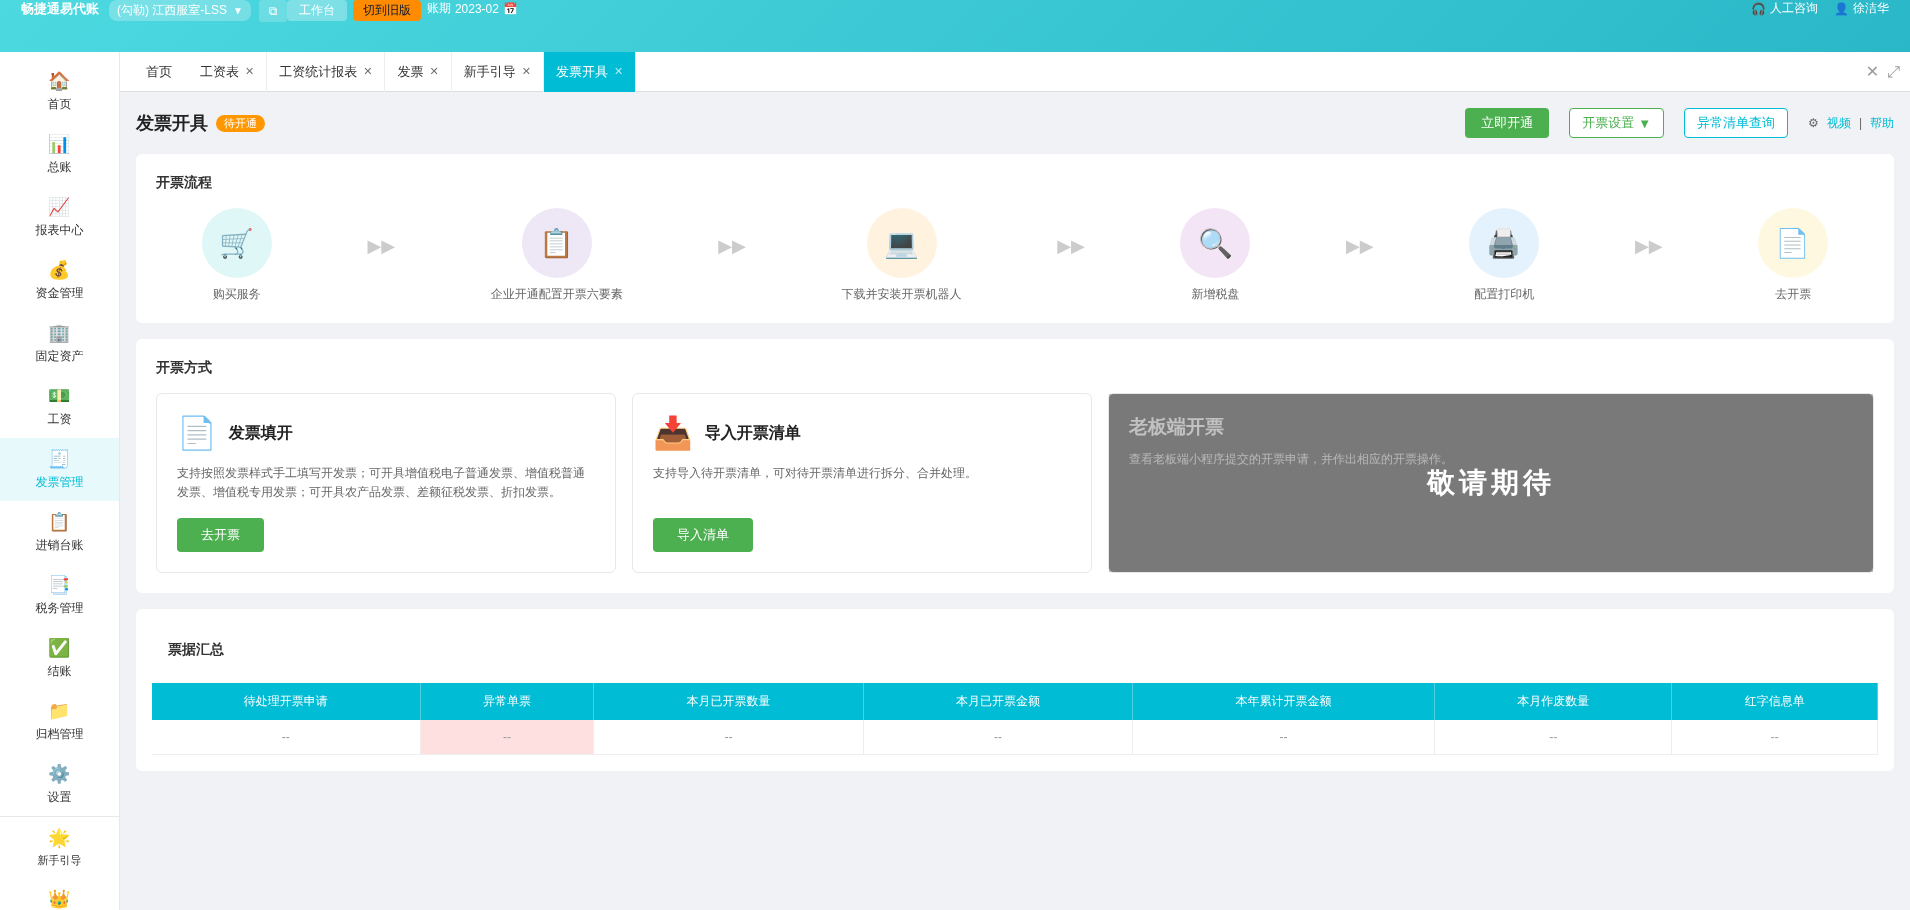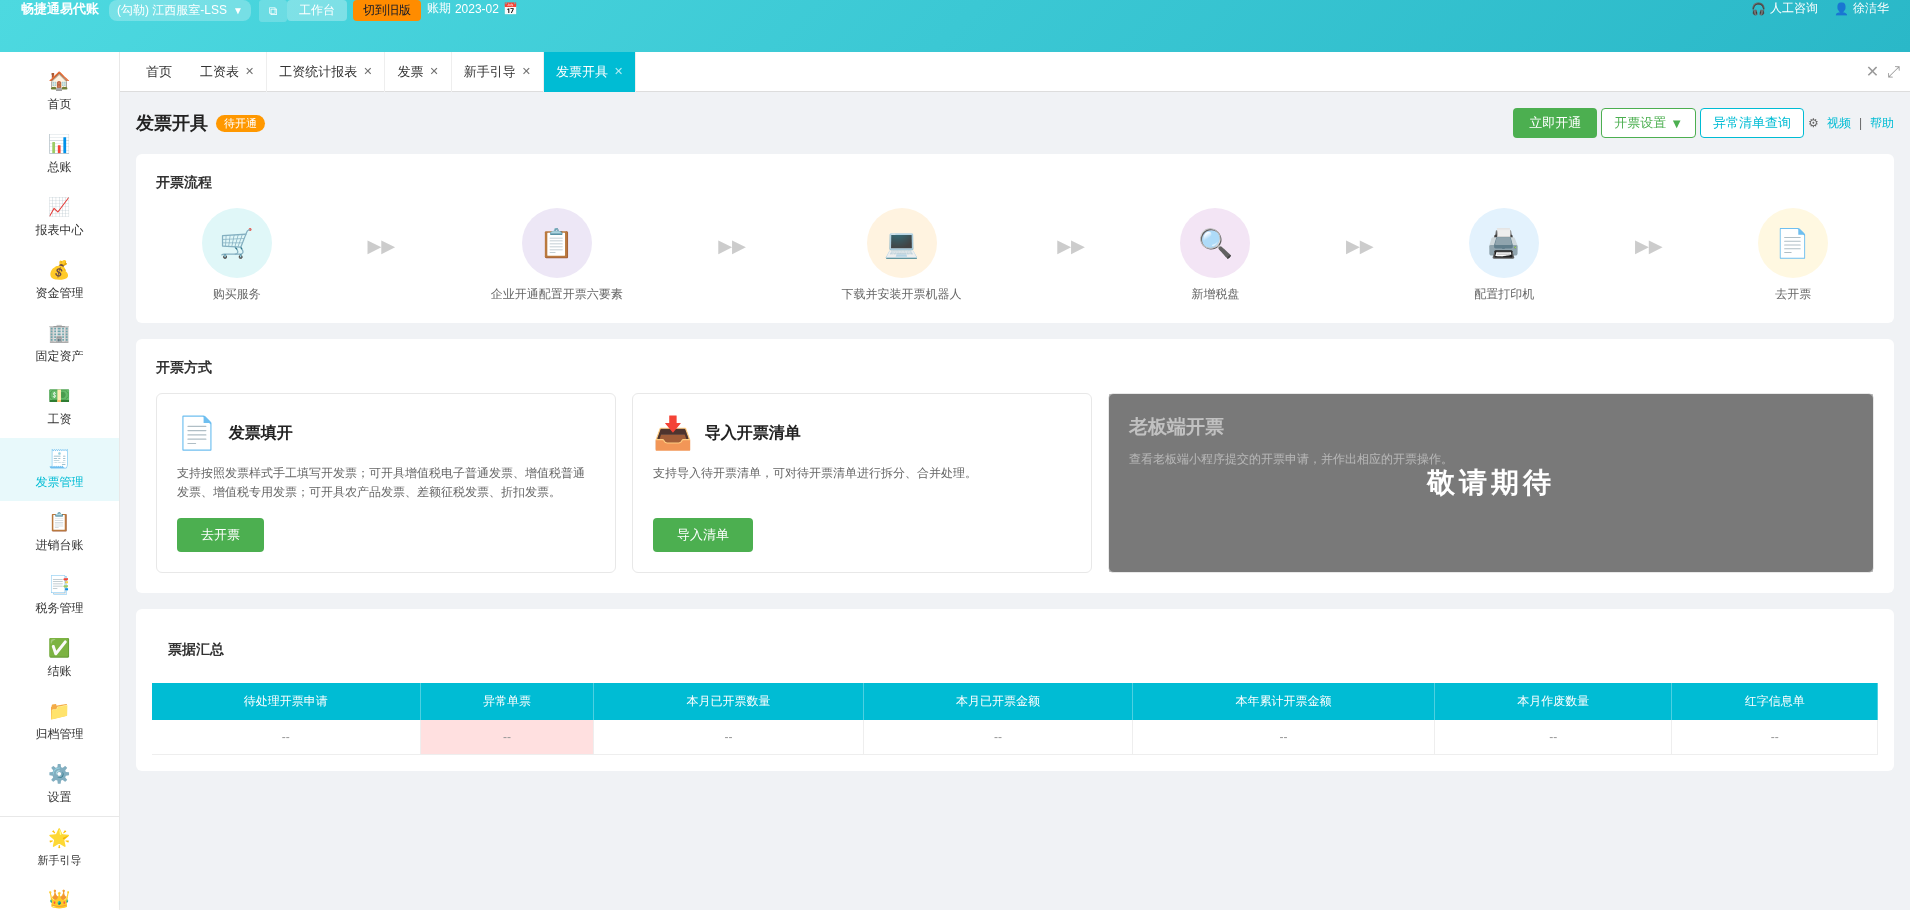--- a/index.html
+++ b/index.html
@@ -77,21 +77,21 @@
     
     .page-header {
       display: flex; align-items: center; justify-content: space-between;
       margin-bottom: 16px;
     }
     .page-title { font-size: 18px; font-weight: bold; color: #222; display: flex; align-items: center; gap: 8px; }
     .status-badge-pending {
       background: #ff9800; color: white; font-size: 11px;
       padding: 1px 8px; border-radius: 10px; font-weight: normal;
     }
-    .page-header-right { display: flex; align-items: center; gap: 4px; }
+    .page-header-right { display: flex; align-items: center; gap: 20px; }
     .btn-primary {
       background: #4caf50; color: white; border: none; padding: 6px 16px;
       border-radius: 4px; cursor: pointer; font-size: 13px;
     }
     .btn-dropdown {
       display: flex; align-items: center; border: 1px solid #4caf50; color: #4caf50;
       padding: 5px 12px; border-radius: 4px; cursor: pointer; font-size: 13px; gap: 4px; background: white;
     }
     .btn-outline {
       border: 1px solid #00bcd4; color: #00bcd4; padding: 5px 12px;

